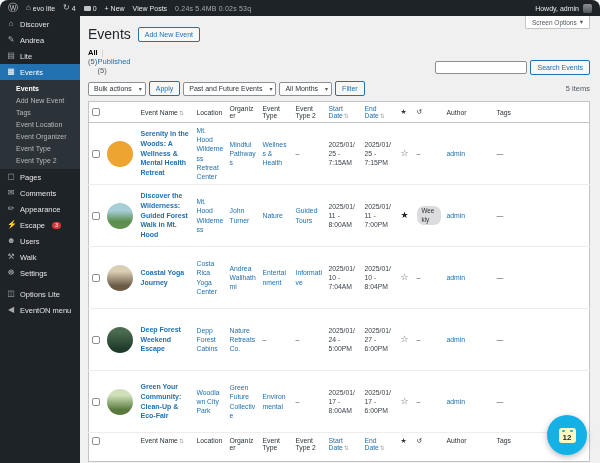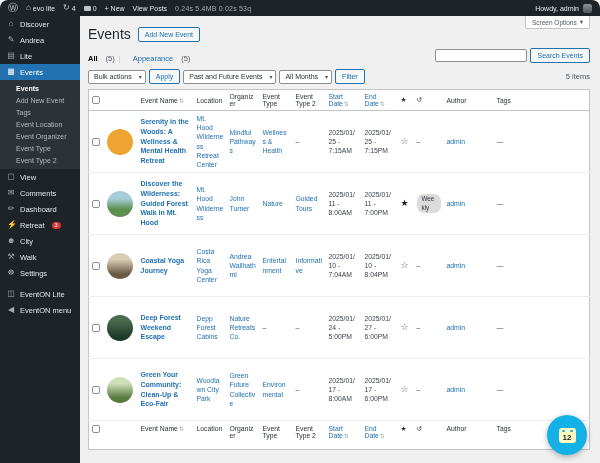--- a/index.html
+++ b/index.html
@@ -61,21 +61,21 @@
   }
   .title-row { display:flex; align-items:center; gap:7px; height:20px; }
   .page-title { font-size:14px; font-weight:400; color:#1d2327; }
   .btn {
     display:inline-block; font-size:7px; line-height:1; padding:3px 6px;
     border:1px solid #2271b1; color:#2271b1; background:#f6f7f7;
     border-radius:2px; cursor:pointer; white-space:nowrap;
   }
   .views-row { display:flex; align-items:flex-end; justify-content:space-between; margin-top:4px; }
   .views { font-size:7.5px; color:#646970; }
-  .view { display:inline-flex; gap:8px; cursor:pointer; }
+  .view { display:inline-flex; gap:0; cursor:pointer;flex-direction:column; }
   .view .vlabel { color:#2271b1; }
   .view.current .vlabel { color:#000; font-weight:bold; }
   .view .vcount { color:#50575e; }
   .view + .view::before { content:"|"; color:#c3c4c7; margin:0 4px; }
   .search-box { display:flex; gap:3px; align-items:center; }
   .search-input {
     width:92px; height:13px; border:1px solid #8c8f94; border-radius:2px;
     background:#fff; font-size:7px; padding:0 3px; font-family:"Liberation Sans", sans-serif;
   }
   .toolbar-row { display:flex; align-items:center; gap:3px; margin-top:6px; }
@@ -180,51 +180,51 @@
       <div class="submenu-item current">Events</div>
       <div class="submenu-item">Add New Event</div>
       <div class="submenu-item">Tags</div>
       <div class="submenu-item">Event Location</div>
       <div class="submenu-item">Event Organizer</div>
       <div class="submenu-item">Event Type</div>
       <div class="submenu-item">Event Type 2</div>
     </div>
     <div class="menu-item">
       <span class="mi-ico">▢</span>
-      <span>View</span>
+      <span>Pages</span>
     </div>
     <div class="menu-item">
       <span class="mi-ico">✉</span>
       <span>Comments</span>
     </div>
     <div class="menu-item">
       <span class="mi-ico">✏</span>
-      <span>Dashboard</span>
+      <span>Appearance</span>
     </div>
     <div class="menu-item">
       <span class="mi-ico">⚡</span>
-      <span>Retreat</span>
+      <span>Escape</span>
       <span class="update-badge">3</span>
     </div>
     <div class="menu-item">
       <span class="mi-ico">☻</span>
-      <span>City</span>
+      <span>Users</span>
     </div>
     <div class="menu-item">
       <span class="mi-ico">⚒</span>
       <span>Walk</span>
     </div>
     <div class="menu-item">
       <span class="mi-ico">☸</span>
       <span>Settings</span>
     </div>
     <div class="menu-gap"></div>
     <div class="menu-item">
       <span class="mi-ico">◫</span>
-      <span>EventON Lite</span>
+      <span>Options Lite</span>
     </div>
     <div class="menu-item">
       <span class="mi-ico">◀</span>
       <span>EventON menu</span>
     </div>
   </div>
 
   <div class="content">
     <div class="screen-options">
       <span>Screen Options</span>
@@ -235,21 +235,21 @@
       <span class="page-title">Events</span>
       <span class="btn">Add New Event</span>
     </div>
 
     <div class="views-row">
       <div class="views">
         <span class="view current">
           <span class="vlabel">All</span>
           <span class="vcount">(5)</span>
         </span><span class="view">
-          <span class="vlabel">Appearance</span>
+          <span class="vlabel">Published</span>
           <span class="vcount">(5)</span>
         </span>
       </div>
       <div class="search-box">
         <input class="search-input" type="text" style="">
         <span class="btn">Search Events</span>
       </div>
     </div>
 
     <div class="toolbar-row">

